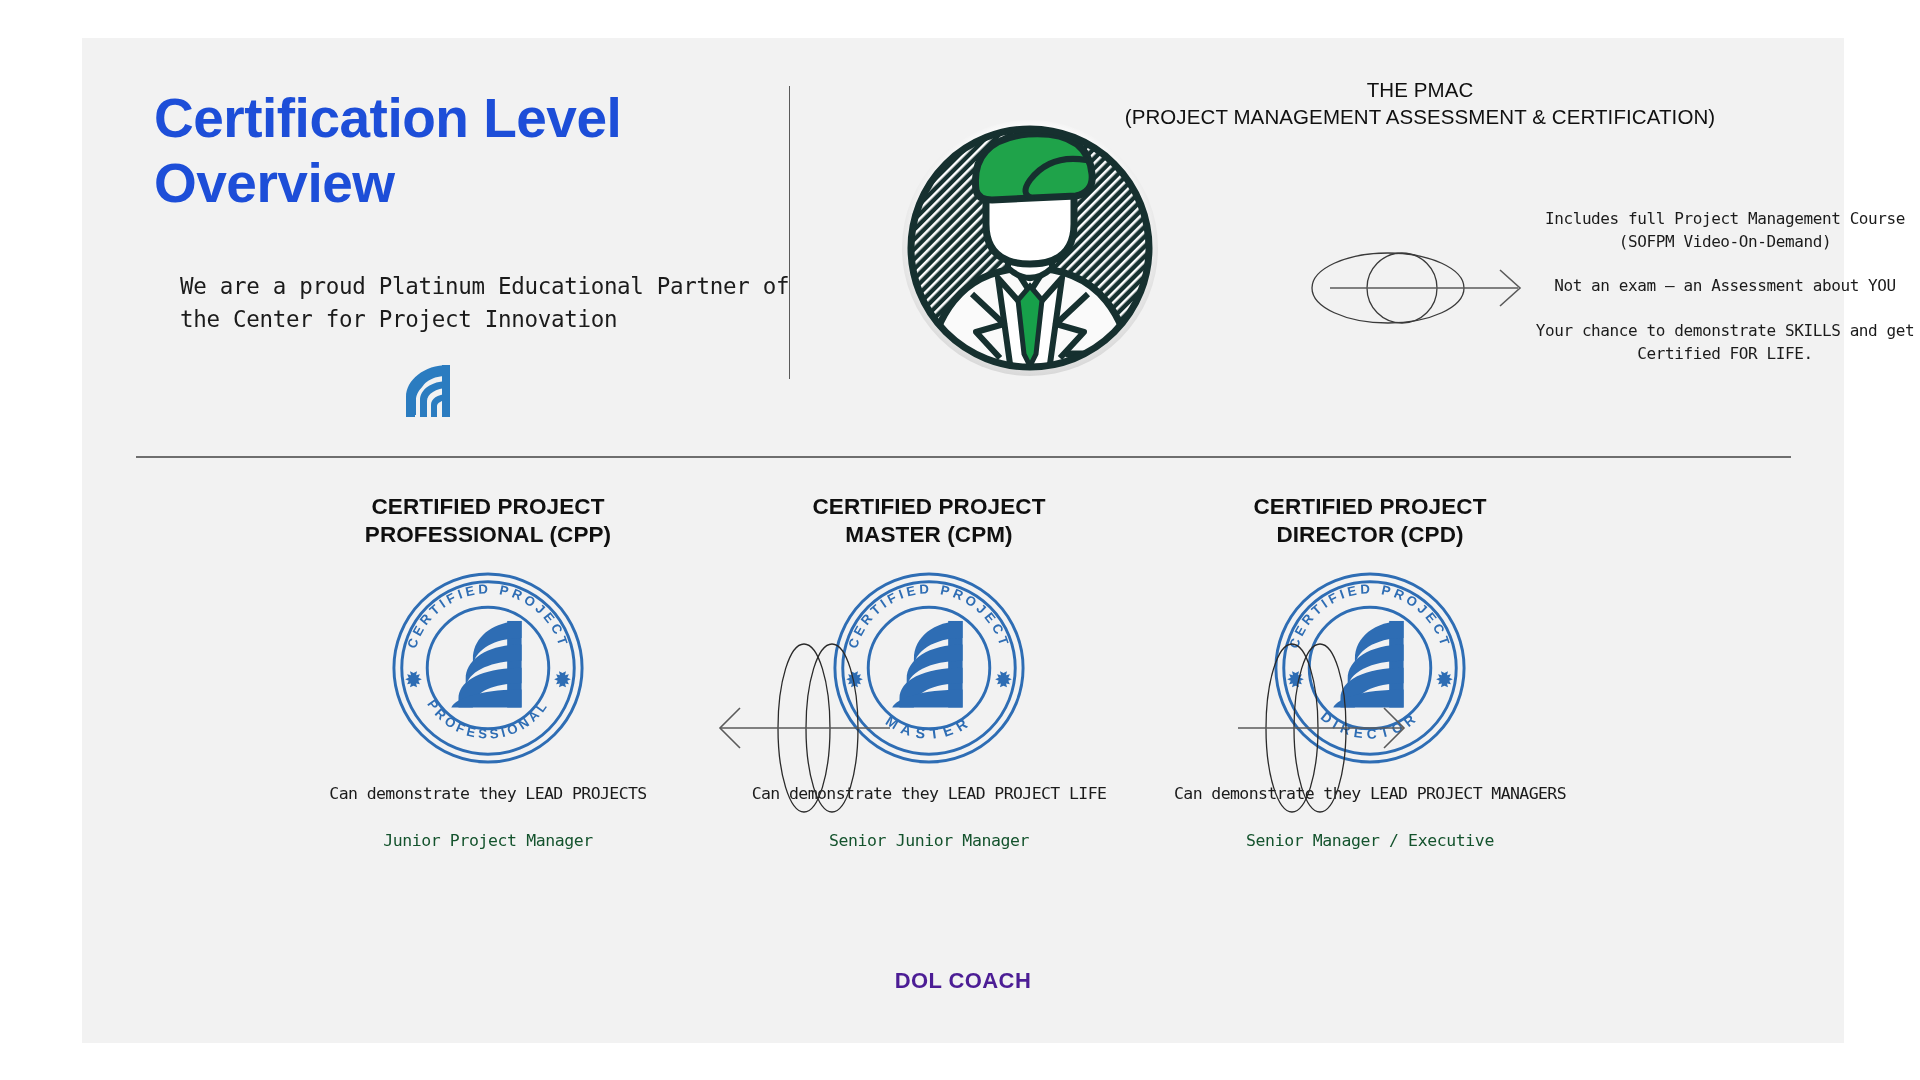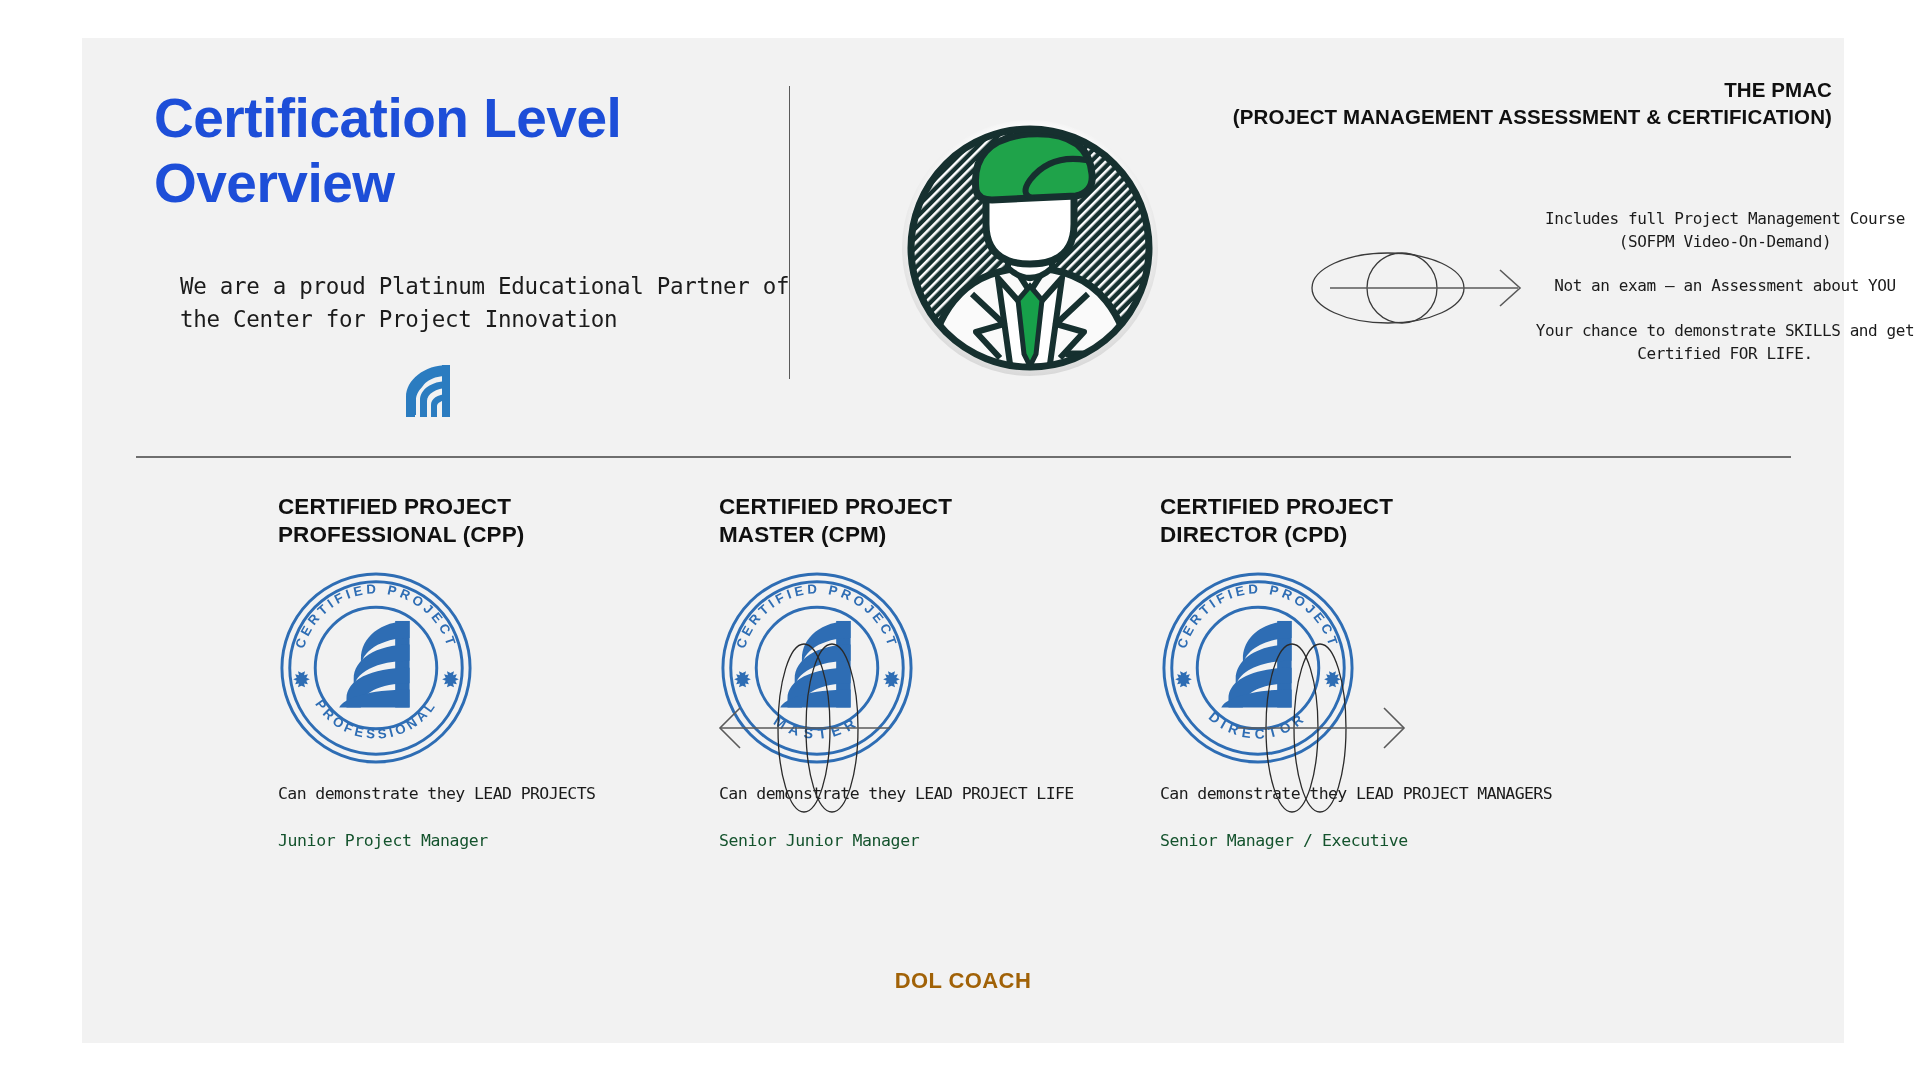--- a/index.html
+++ b/index.html
@@ -46,43 +46,43 @@
   .vdivider {
     position:absolute; left:707px; top:48px; width:1px; height:293px;
     background:#5a5a5a;
   }
 
   
   .avatar { position:absolute; left:818px; top:80px; width:260px; height:260px; }
 
   
   .pmac-title {
-    position:absolute; left:1010px; top:38px; width:740px;
-    text-align:right; font-size:20.5px; font-weight:700; color:#101010;
+    position:absolute; left:968px; top:38px; width:740px;
+    text-align:center; font-size:20.5px; font-weight:400; color:#101010;
     line-height:1.34; letter-spacing:0.1px;
   }
   .pmac-arrow { position:absolute; left:1228px; top:210px; width:222px; height:80px; }
 
   .pmac-lines { position:absolute; left:1438px; top:170px; width:410px; }
   .pmac-line {
     font-family:"DejaVu Sans Mono", monospace;
     font-size:16px; line-height:1.42; color:#1b1b1b;
     text-align:center; letter-spacing:-0.4px;
   }
   .pmac-line.l2 { margin-top:22px; }
   .pmac-line.l3 { margin-top:22px; }
 
   .hdivider {
     position:absolute; left:54px; top:418px; width:1655px; height:2px;
     background:#6f6f6f;
   }
 
   
   .levels { position:absolute; left:0; top:455px; width:100%; height:430px; }
-  .col { position:absolute; top:0; width:420px; text-align:left; }
+  .col { position:absolute; top:0; width:420px; text-align:center; }
   .col.c1 { left:196px; }
   .col.c2 { left:637px; }
   .col.c3 { left:1078px; }
 
   .lvl-title {
     font-size:22.5px; font-weight:600; color:#101010;
     line-height:1.26; letter-spacing:0.1px;
   }
   .badge { margin:20px auto 0; width:196px; height:196px; }
   .lvl-desc {
@@ -96,21 +96,21 @@
     font-size:16.5px; color:#14532d; letter-spacing:-0.4px;
   }
 
   .conn { position:absolute; top:140px; width:200px; height:190px; }
   .conn.left  { left:636px; }
   .conn.right { left:1156px; }
 
   .footer {
     position:absolute; left:0; top:930px; width:100%;
     text-align:center; font-size:22px; font-weight:600;
-    color:#a16207; letter-spacing:0.4px;
+    color:#4c1d95; letter-spacing:0.4px;
   }
 </style>
 </head>
 <body>
 
 <div class="slide">
 
   <div class="header">
 
     <div class="title">Certification Level Overview</div>

